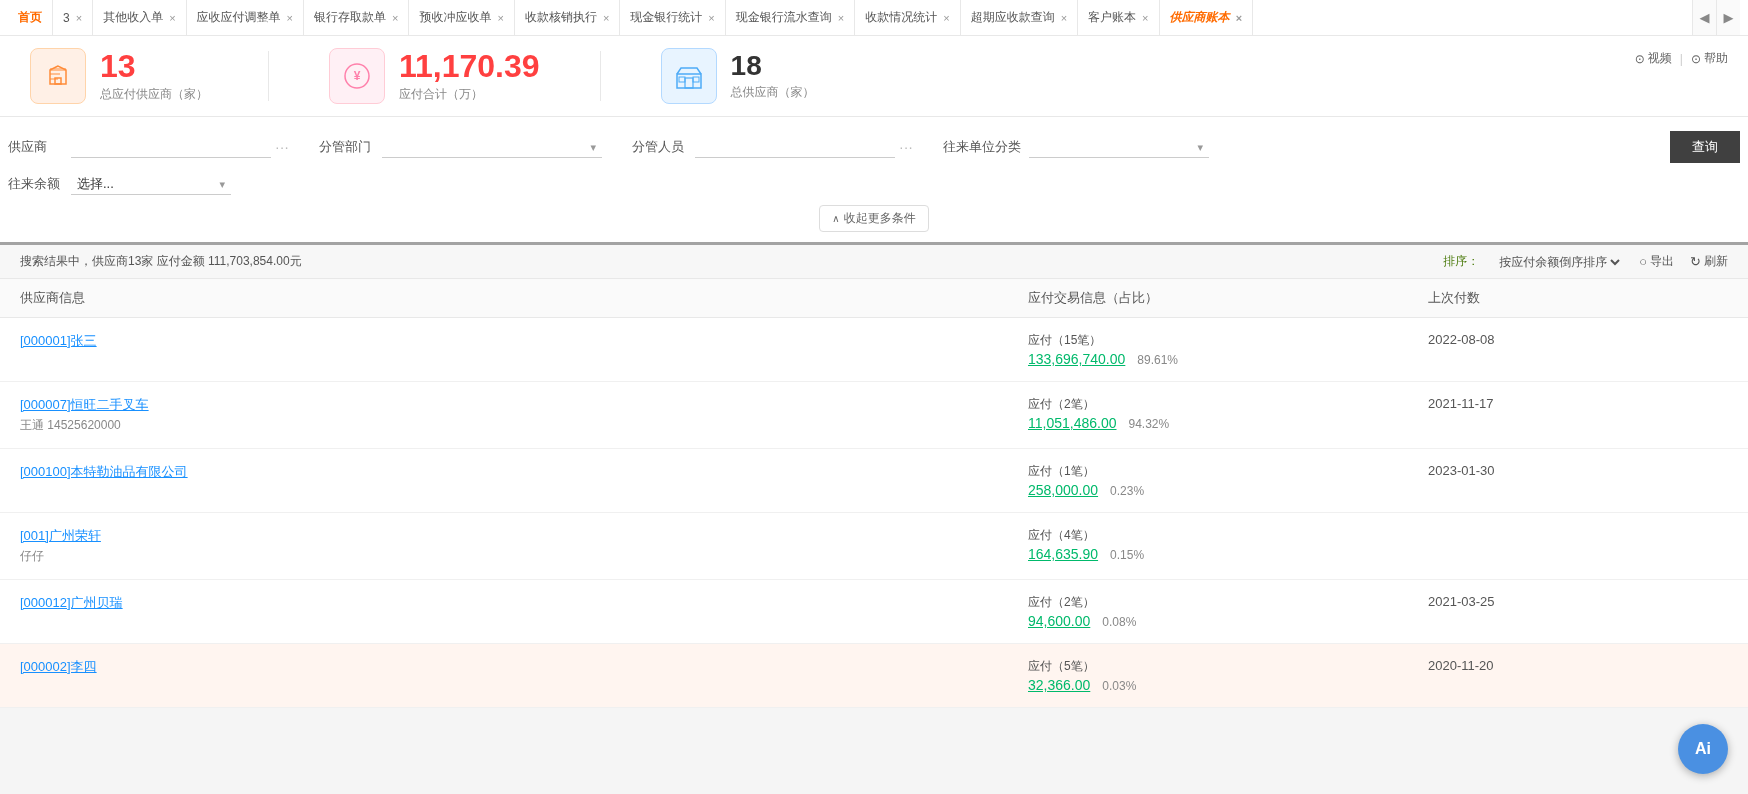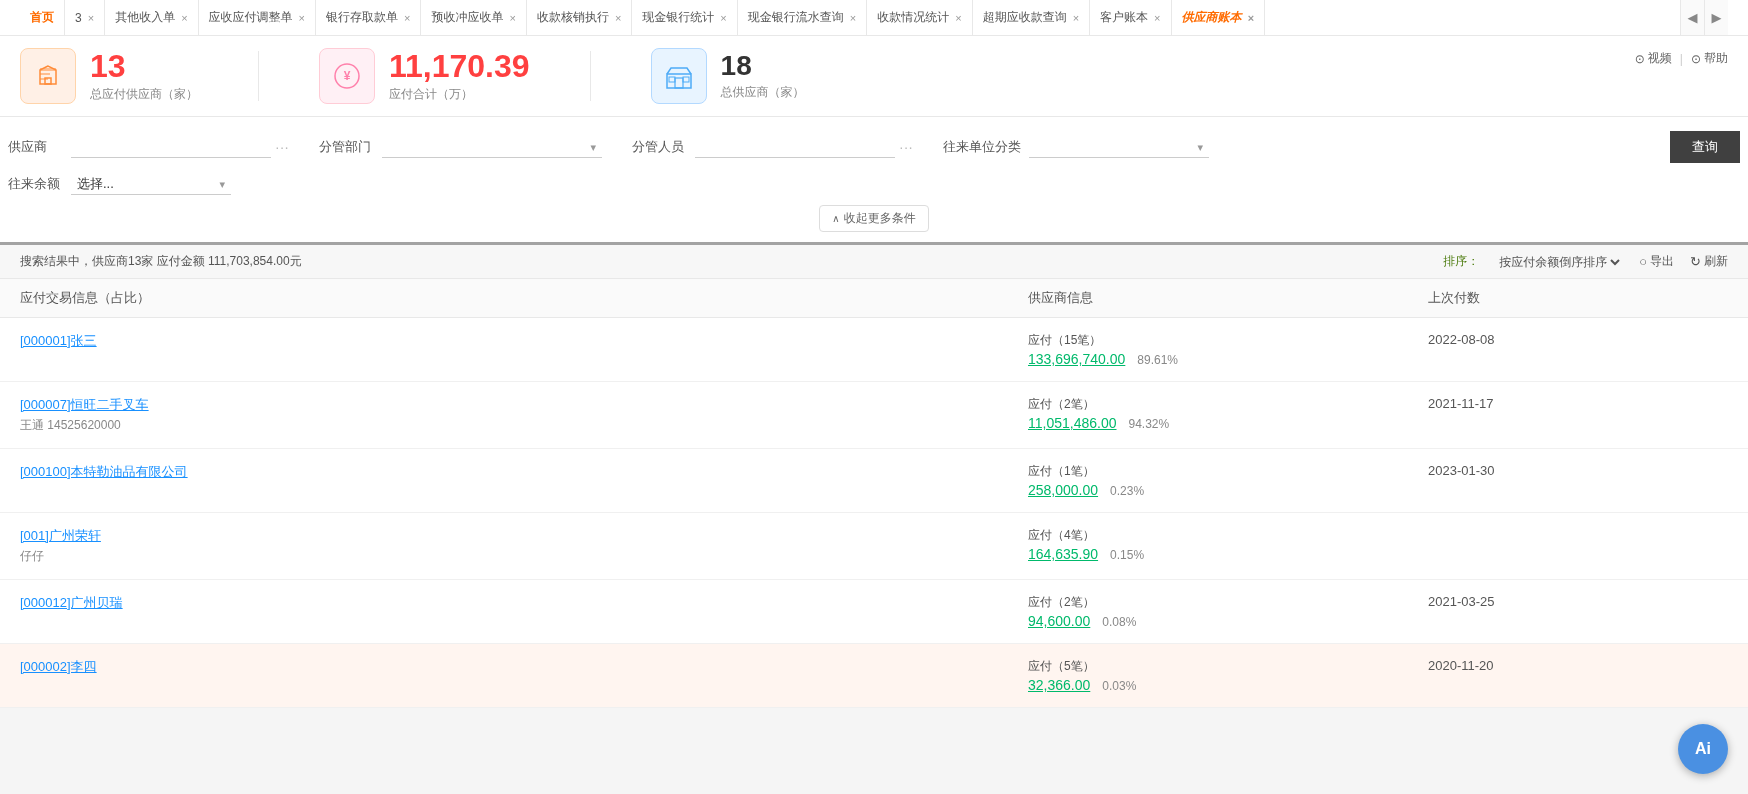--- a/index.html
+++ b/index.html
@@ -5,21 +5,21 @@
     * { box-sizing: border-box; margin: 0; padding: 0; }
     body { font-family: 'Microsoft YaHei', Arial, sans-serif; font-size: 13px; background: #f5f5f5; color: #333; overflow-x: hidden; }
 
     
     .top-nav {
       background: #fff;
       border-bottom: 1px solid #e8e8e8;
       display: flex;
       align-items: center;
       height: 36px;
-      padding: 0 20px;
+      padding: 0 8px;
       overflow: hidden;
       flex-wrap: nowrap;
     }
     .nav-tab {
       display: flex;
       align-items: center;
       padding: 0 10px;
       height: 36px;
       font-size: 12px;
       color: #555;
@@ -51,21 +51,21 @@
       color: #888;
       border-left: 1px solid #e8e8e8;
       background: #fafafa;
     }
 
     
     .stats-bar {
       background: #fff;
       display: flex;
       align-items: center;
-      padding: 12px 20px;
+      padding: 12px 30px;
       border-bottom: 1px solid #e8e8e8;
       position: relative;
     }
     .stat-item {
       display: flex;
       align-items: center;
       margin-right: 60px;
     }
     .stat-icon {
       width: 56px;
@@ -483,22 +483,22 @@
     </div>
     <div class="action-link">
       <span class="action-icon">↻</span>
       <span>刷新</span>
     </div>
   </div>
 </div>
 
 <div class="data-table">
   <div class="table-header">
+    <div>供应商信息</div>
     <div>应付交易信息（占比）</div>
-    <div>供应商信息</div>
     <div>上次付数</div>
   </div>
 
   <div class="scrollbar-area">
 
     <div class="table-row">
       <div>
         <a class="supplier-link">[000001]张三</a>
       </div>
       <div class="transaction-info">

